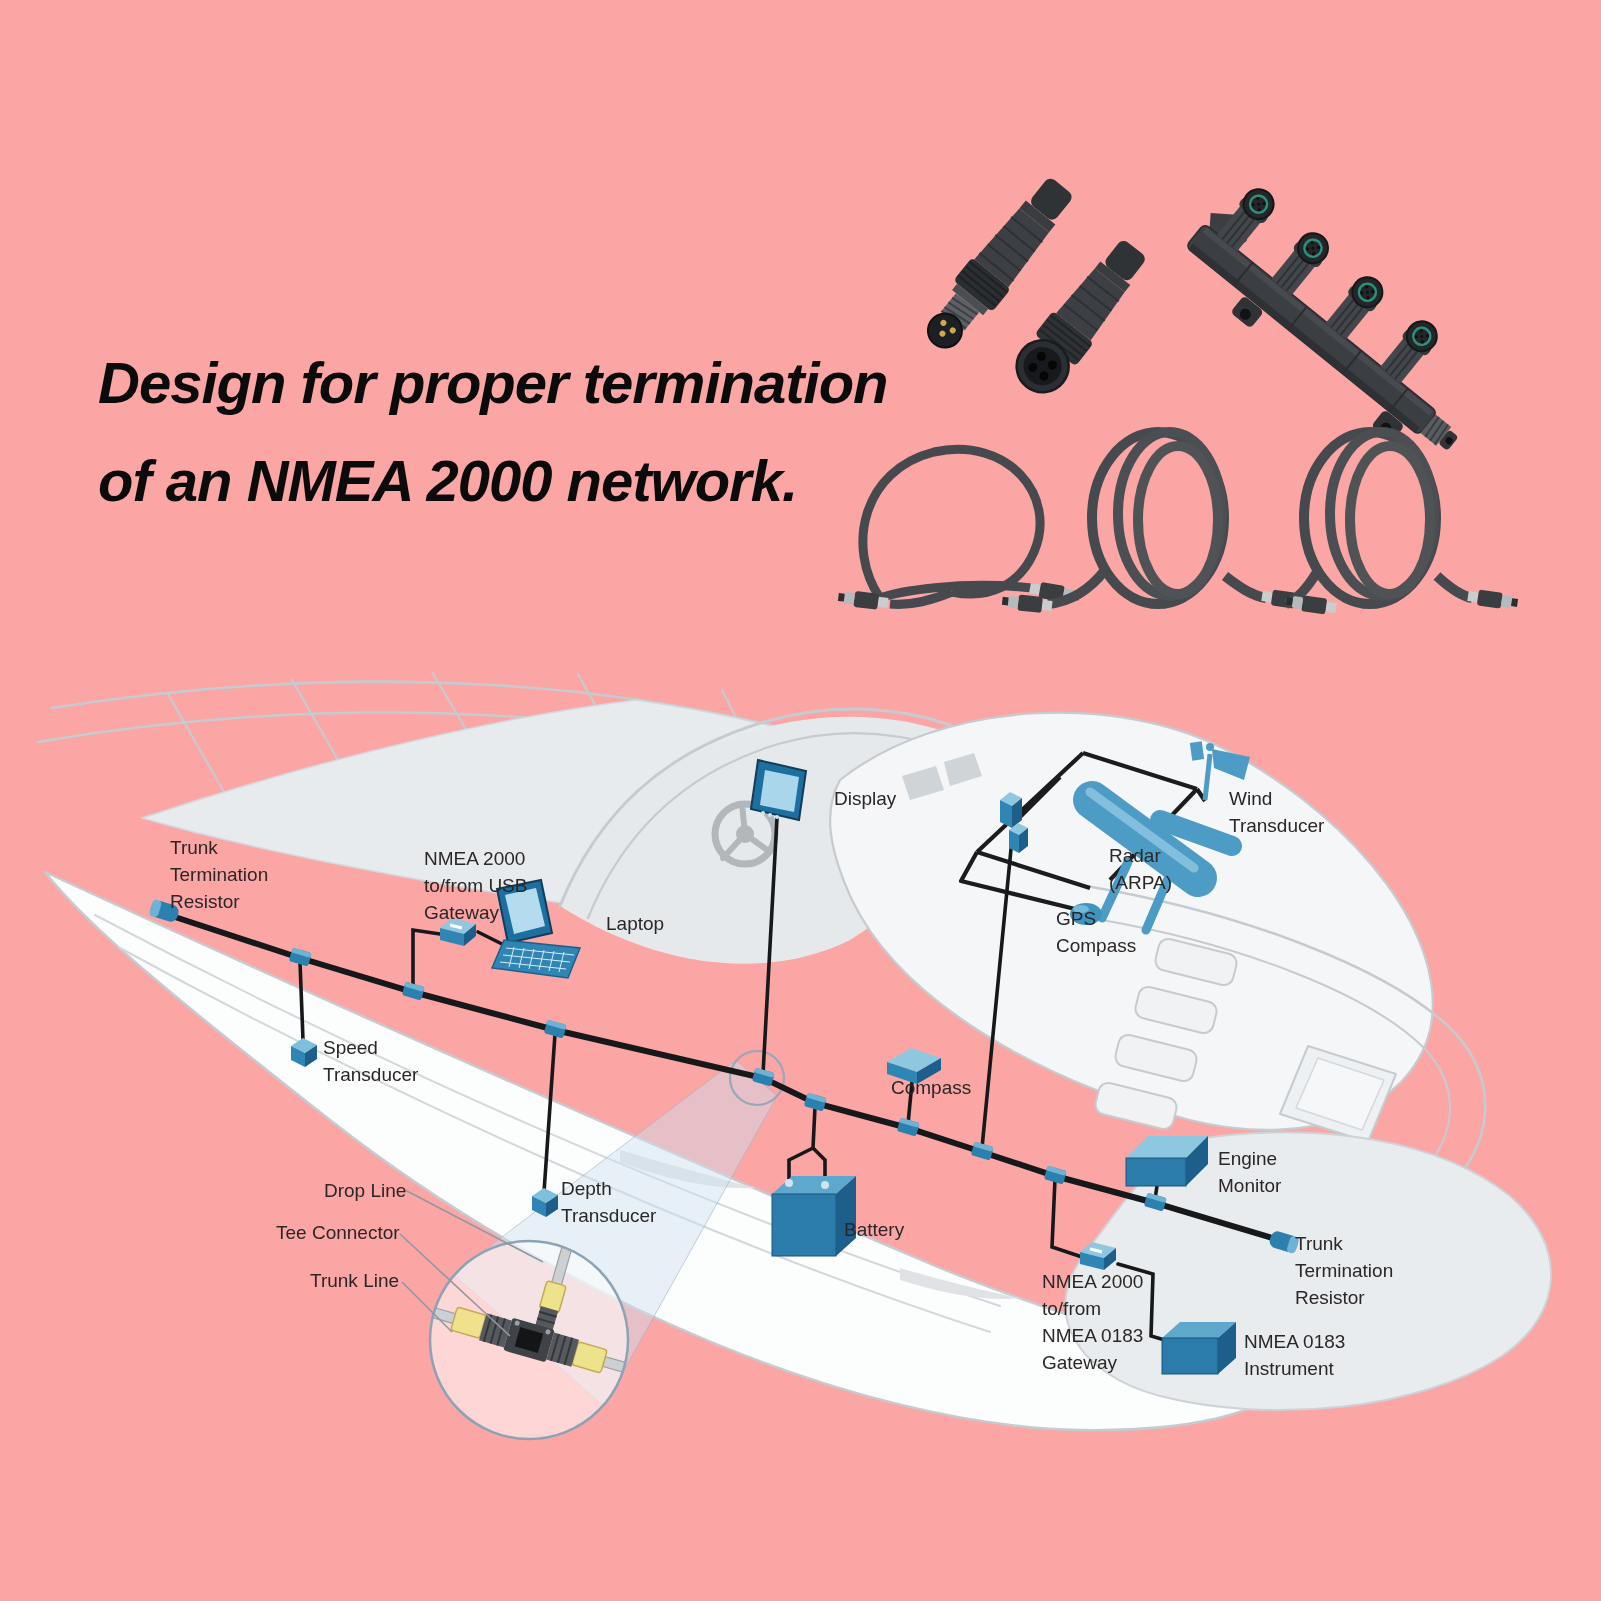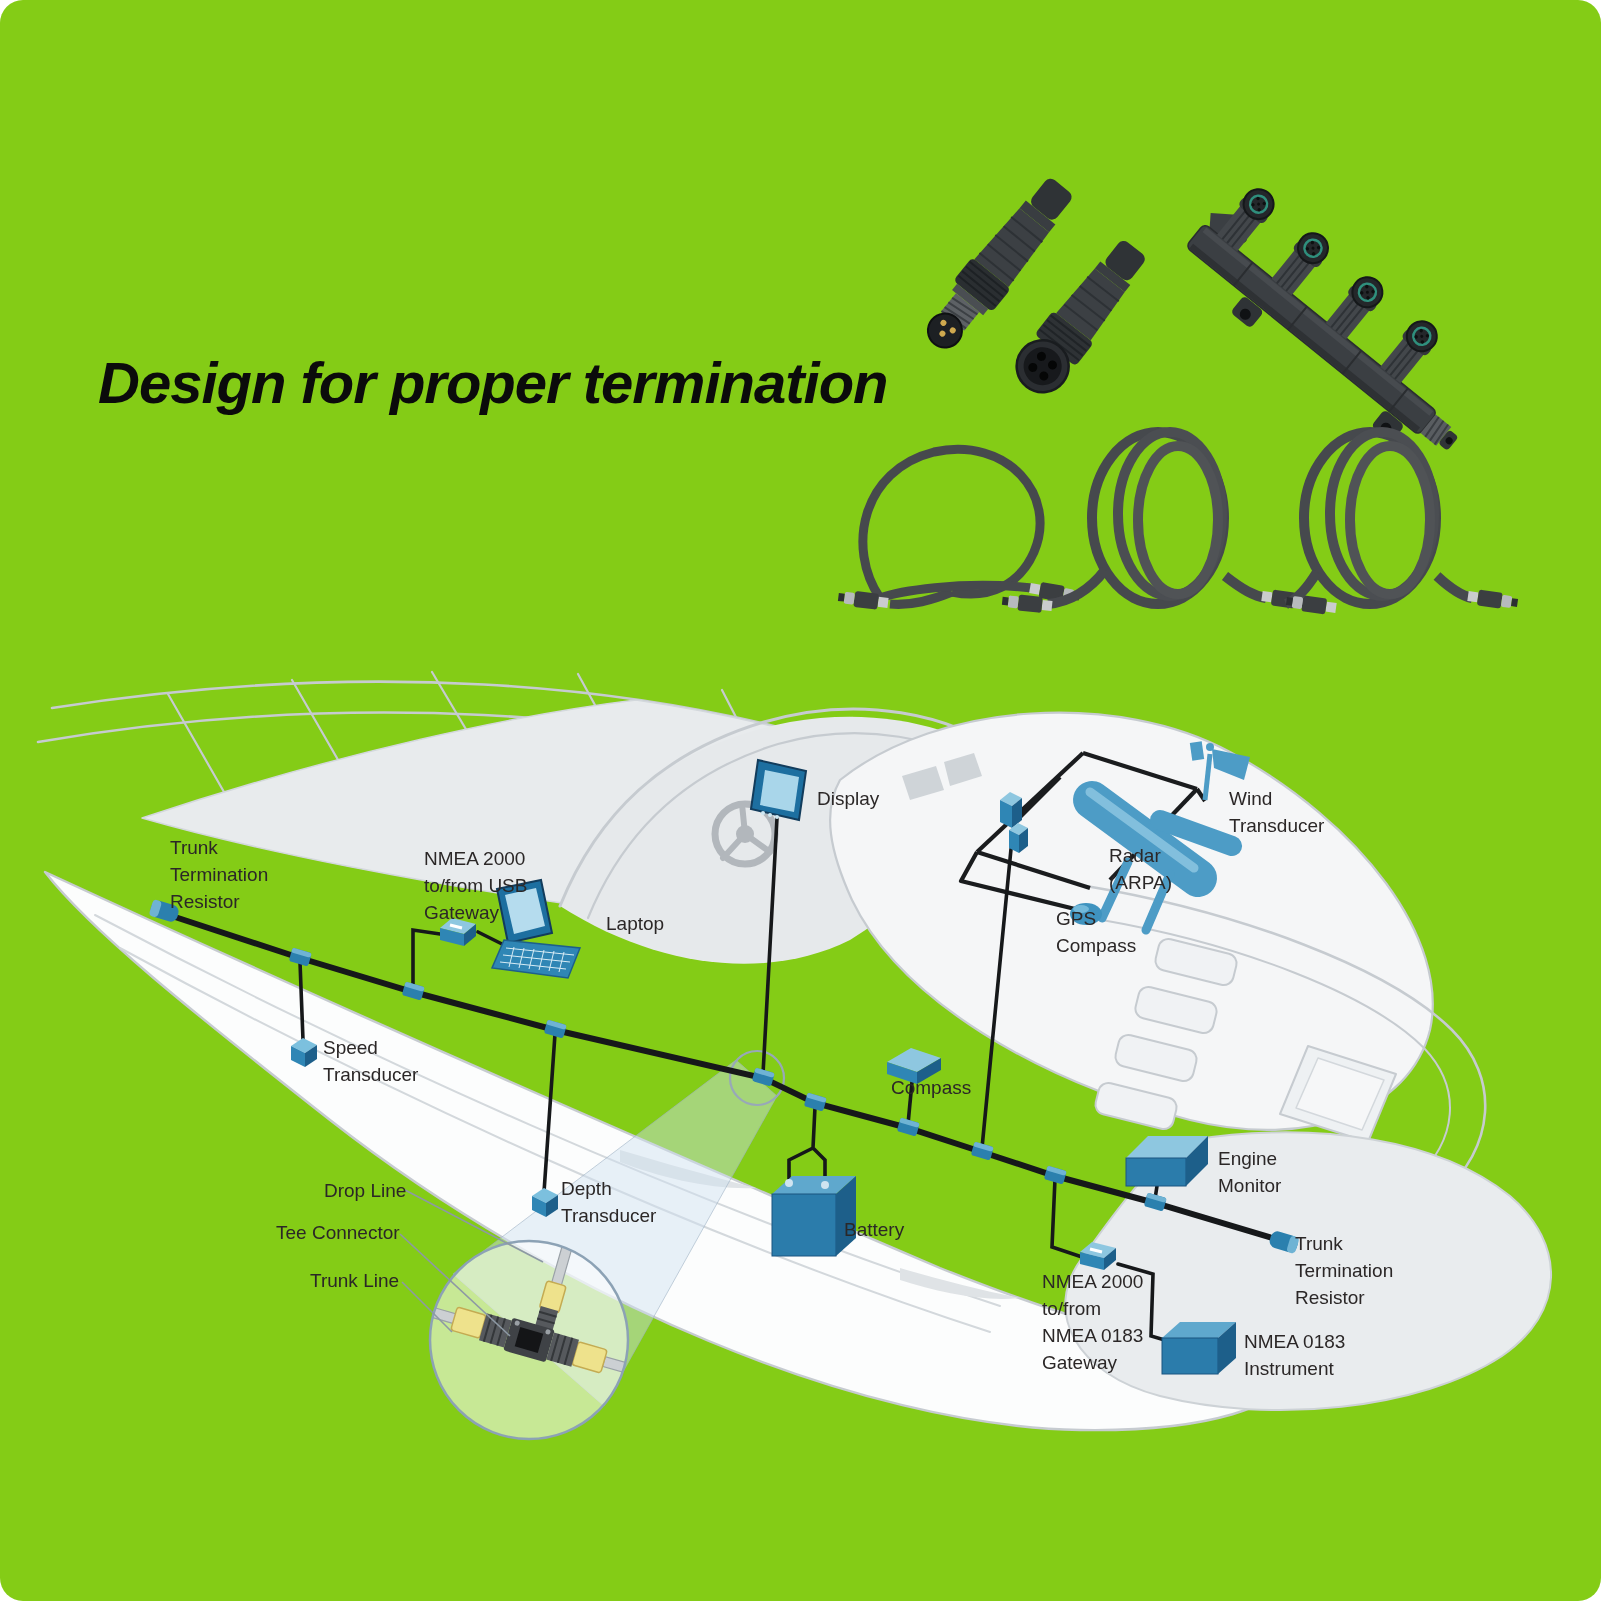--- a/index.html
+++ b/index.html
@@ -1,17 +1,17 @@
 <!DOCTYPE html>
 <html><head>
 <meta charset="utf-8">
 <style>
   html,body{margin:0;padding:0;background:#ffffff;}
-  .stage{position:relative;width:1601px;height:1601px;background:#84cc16;overflow:hidden;
-         font-family:"Liberation Sans",sans-serif;border-radius:23px;}
+  .stage{position:relative;width:1601px;height:1601px;background:#fca5a5;overflow:hidden;
+         font-family:"Liberation Sans",sans-serif;}
   .art{position:absolute;left:0;top:0;}
   .title{position:absolute;left:98px;top:334px;font:italic 700 58px/98px "Liberation Sans",sans-serif;
          color:#0b0b0b;letter-spacing:-1px;white-space:nowrap;}
   .lbl{position:absolute;font:19px/27px "Liberation Sans",sans-serif;color:#2b2727;white-space:nowrap;}
   .lbl span{display:block;}
 </style>
 </head>
 <body>
 
 <div class="stage">
@@ -459,20 +459,21 @@
             <rect x="10" y="-8" width="24" height="16" rx="3" fill="#3b3e41"></rect>
             <rect x="34" y="-6" width="10" height="12" rx="2" fill="#b7babd"></rect>
             <rect x="44" y="-4" width="6" height="8" fill="#2c2f32"></rect>
       </g>
     </g>
   </g>
 </svg>
 
 <div class="title">
   <div>Design for proper termination</div>
+  <div>of an NMEA 2000 network.</div>
 </div>
 
 <div class="lbl" style="left:170px;top:834px">
   <span>Trunk</span>
   <span>Termination</span>
   <span>Resistor</span>
 </div>
 
 <div class="lbl" style="left:424px;top:845px">
   <span>NMEA 2000</span>
@@ -482,21 +483,21 @@
 
 <div class="lbl" style="left:323px;top:1034px">
   <span>Speed</span>
   <span>Transducer</span>
 </div>
 
 <div class="lbl" style="left:606px;top:910px">
   <span>Laptop</span>
 </div>
 
-<div class="lbl" style="left:817px;top:785px">
+<div class="lbl" style="left:834px;top:785px">
   <span>Display</span>
 </div>
 
 <div class="lbl" style="left:561px;top:1175px">
   <span>Depth</span>
   <span>Transducer</span>
 </div>
 
 <div class="lbl" style="left:891px;top:1074px">
   <span>Compass</span>

